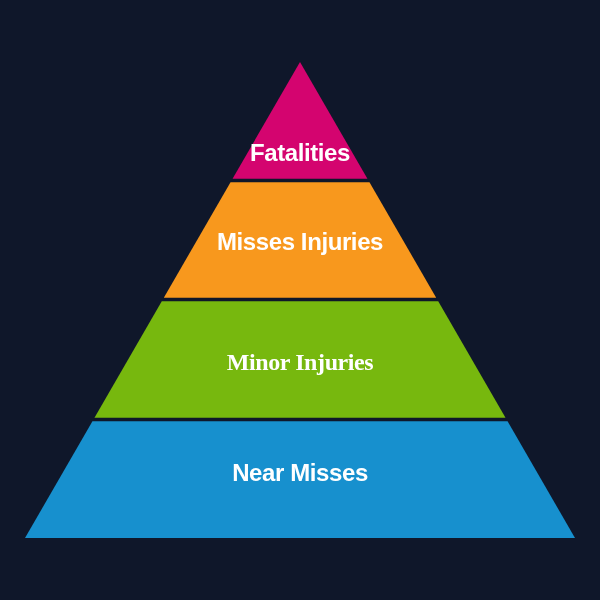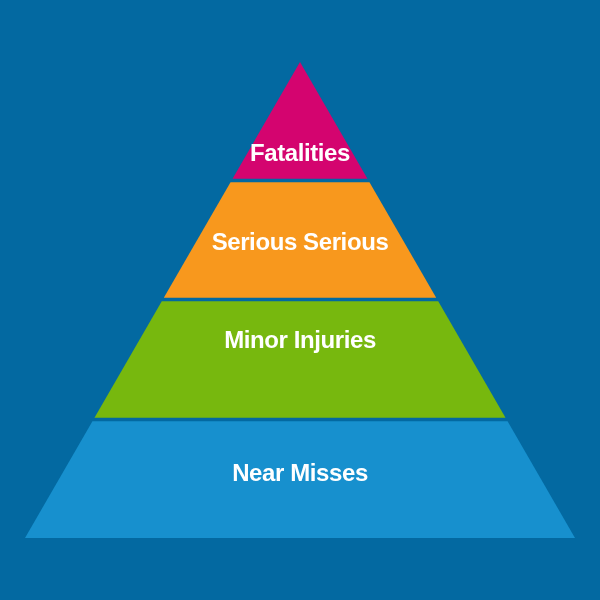--- a/index.html
+++ b/index.html
@@ -30,34 +30,34 @@
     font-family: "Liberation Sans", sans-serif;
     font-weight: 700;
     font-size: 24px;
     letter-spacing: -0.4px;
     line-height: 1;
     white-space: nowrap;
     pointer-events: none;
   }
   #tier-label-0 { top: 153px; }
   #tier-label-1 { top: 242px; }
-  #tier-label-2 { top: 340px; }
+  #tier-label-2 { top: 362px; font-family: Liberation Serif, serif; }
   #tier-label-3 { top: 473px; }
 </style>
 </head>
 <body>
 
-<div class="canvas" style="background: #0369a1;">
+<div class="canvas" style="background: #0f172a;">
   <svg class="pyramid" id="pyramid-svg" width="600" height="600" viewBox="0 0 600 600">
       <polygon points="300,62 367.4501050420168,178.75 232.5498949579832,178.75" fill="#d4046f"></polygon>
       <polygon points="230.52783613445376,182.25 369.47216386554624,182.25 436.20010504201684,297.75 163.79989495798318,297.75" fill="#f8981d"></polygon>
       <polygon points="161.7778361344538,301.25 438.22216386554624,301.25 505.52783613445376,417.75 94.47216386554621,417.75" fill="#77b80e"></polygon>
       <polygon points="92.45010504201682,421.25 507.54989495798316,421.25 575,538 25,538" fill="#1790ce"></polygon>
     </svg>
 
   <div class="tier-label" id="tier-label-0" style="color: rgb(255, 255, 255);">Fatalities</div>
 
-  <div class="tier-label" id="tier-label-1" style="color: rgb(255, 255, 255);">Serious Serious</div>
+  <div class="tier-label" id="tier-label-1" style="color: rgb(255, 255, 255);">Misses Injuries</div>
 
   <div class="tier-label" id="tier-label-2" style="color: rgb(255, 255, 255);">Minor Injuries</div>
 
   <div class="tier-label" id="tier-label-3" style="color: rgb(255, 255, 255);">Near Misses</div>
 </div>
 
 </body></html>

